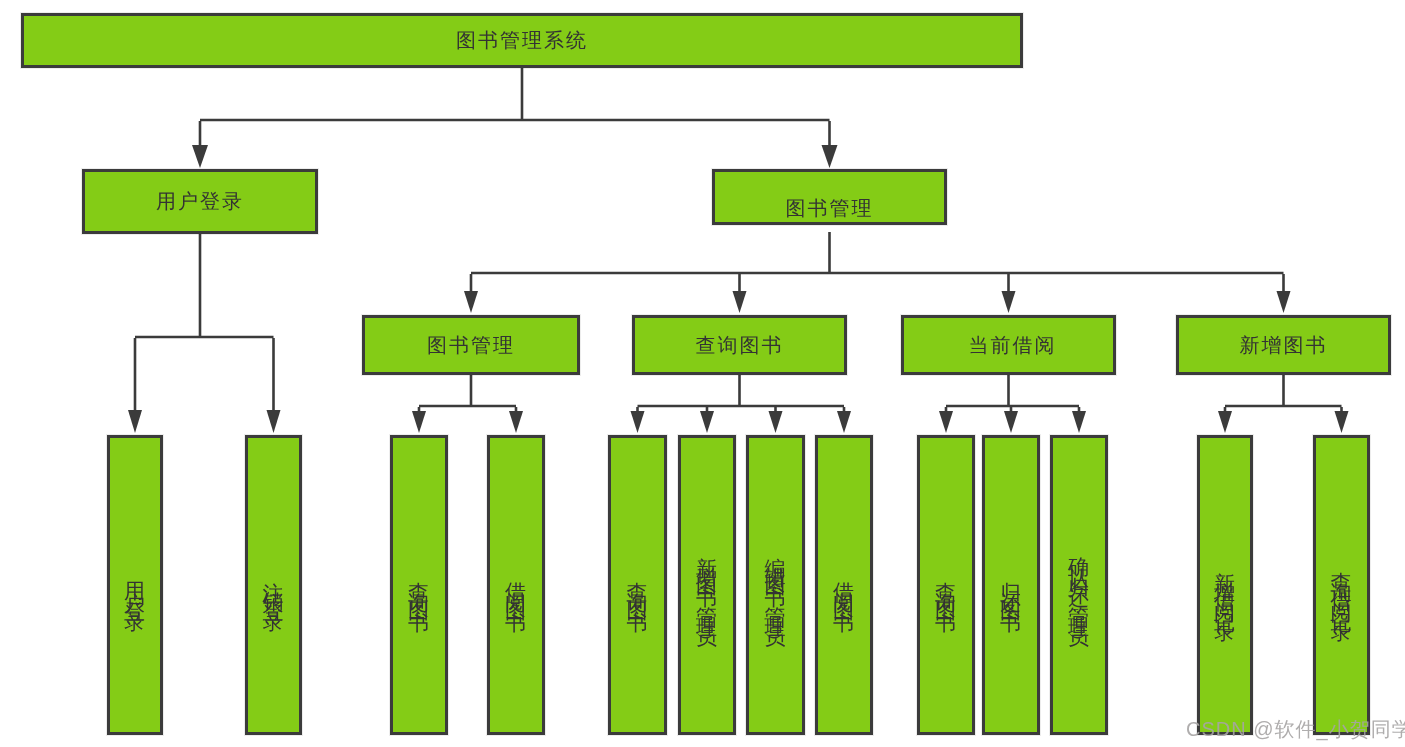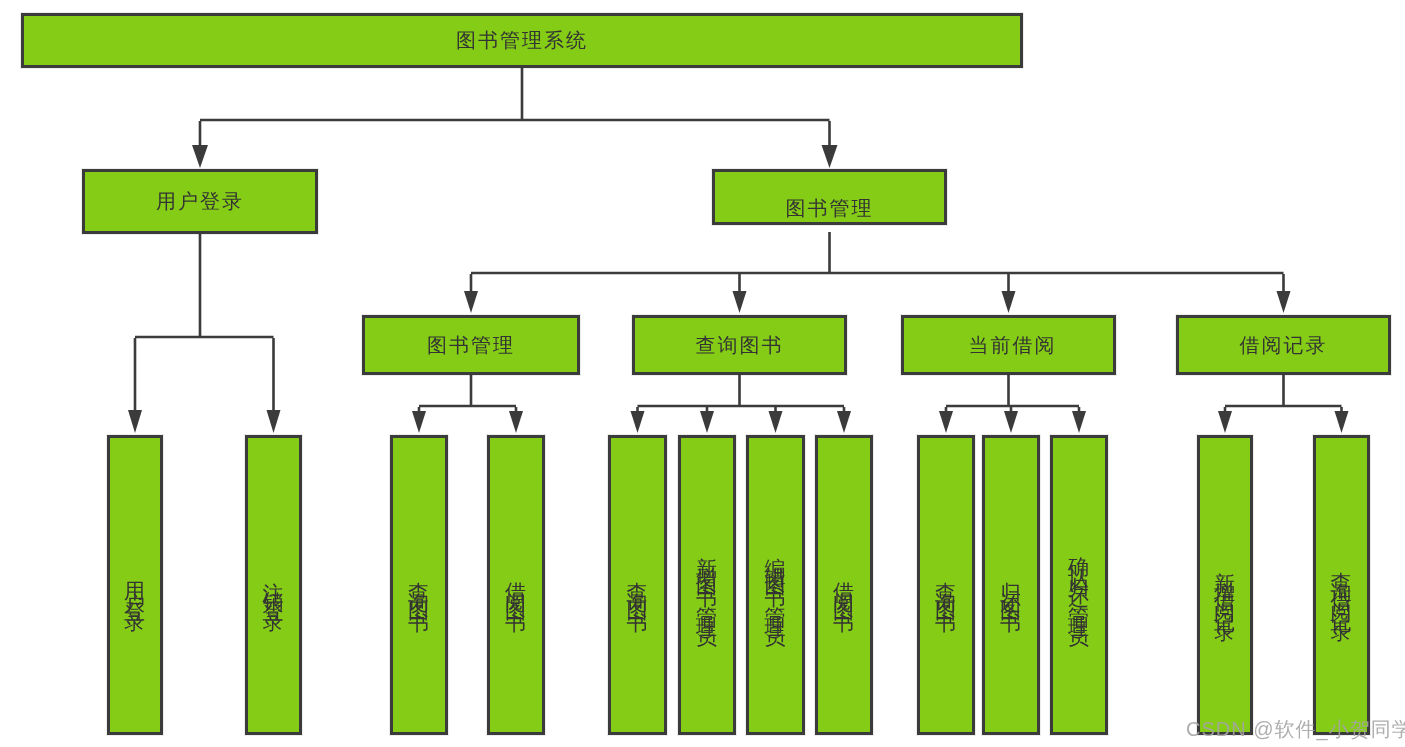--- a/index.html
+++ b/index.html
@@ -84,21 +84,21 @@
   <div class="node hnode" style="left:362px; top:315px; width:218px; height:60px;">
     <span>图书管理</span>
   </div>
   <div class="node hnode" style="left:632px; top:315px; width:215px; height:60px;">
     <span>查询图书</span>
   </div>
   <div class="node hnode" style="left:901px; top:315px; width:215px; height:60px;padding-left:8px;">
     <span>当前借阅</span>
   </div>
   <div class="node hnode" style="left:1176px; top:315px; width:215px; height:60px;">
-    <span>借阅记录</span>
+    <span>新增图书</span>
   </div>
 
   <div class="node vnode" style="left:107px; top:435px; width:56px; height:300px;">
     <span>用户登录</span>
   </div>
   <div class="node vnode" style="left:245px; top:435px; width:57px; height:300px;">
     <span>注销登录</span>
   </div>
 
   <div class="node vnode" style="left:390px; top:435px; width:58px; height:300px;">

